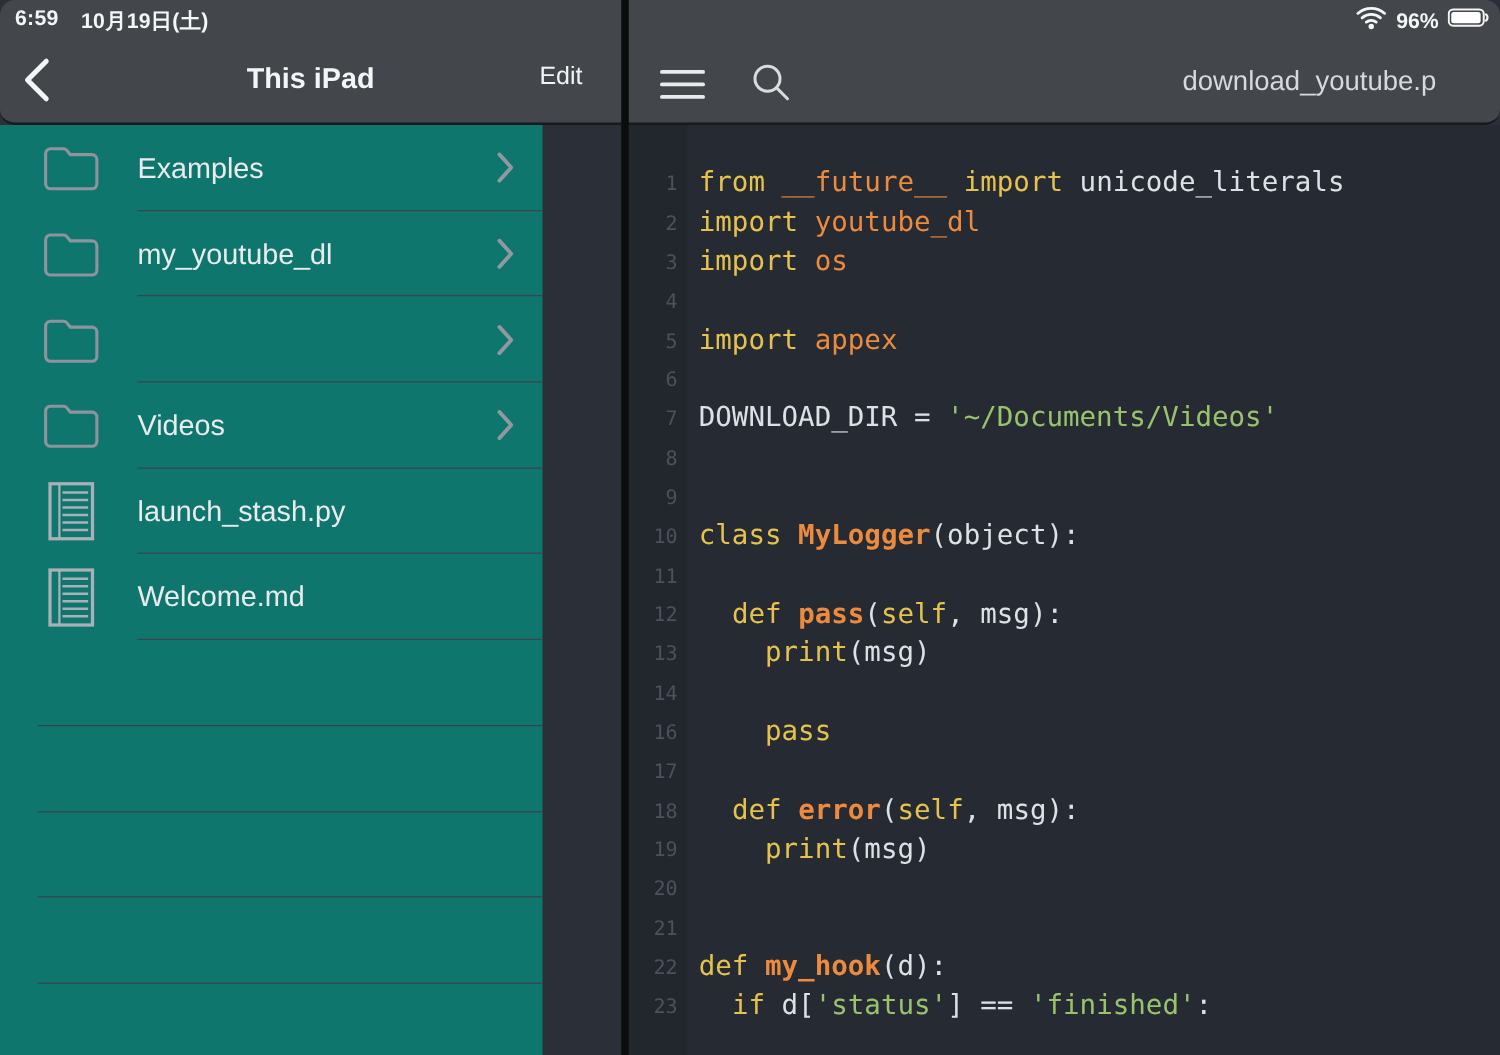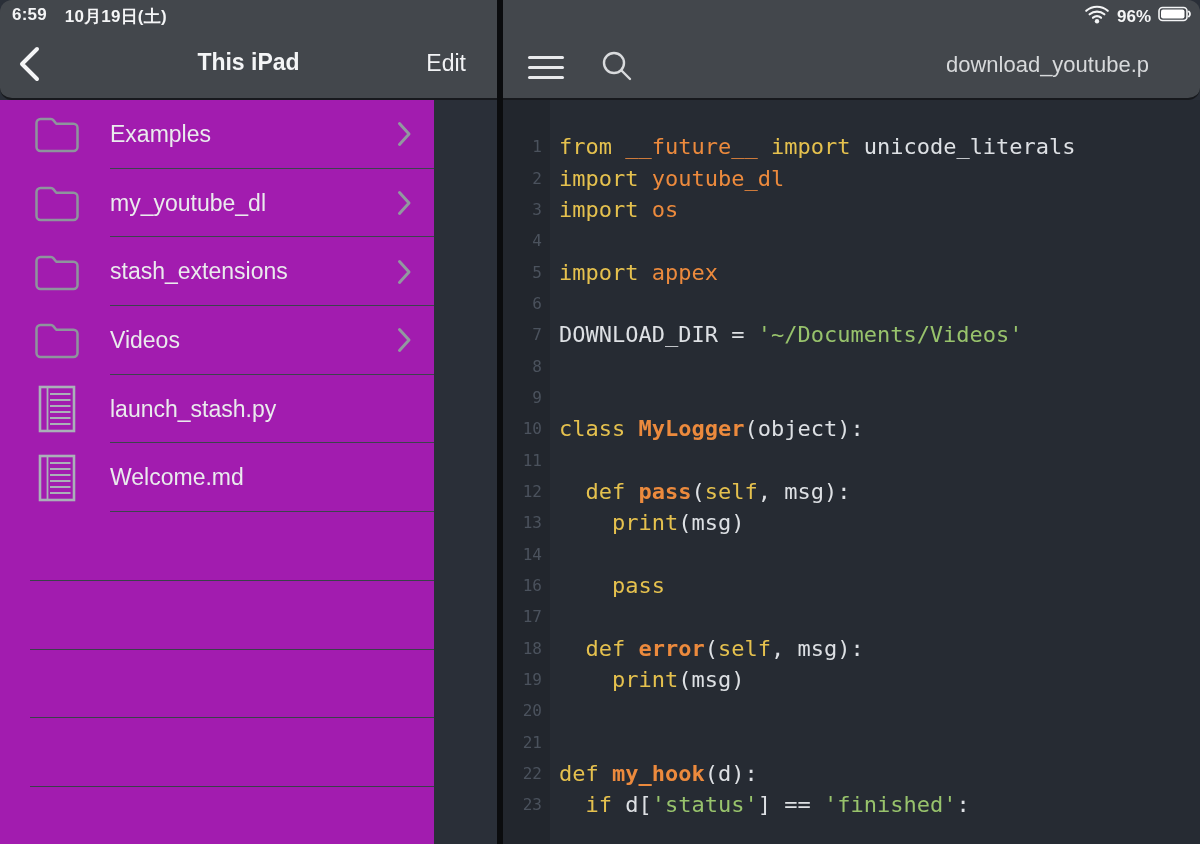--- a/index.html
+++ b/index.html
@@ -24,36 +24,36 @@
     color:#f4f5f6; font-size:17px; font-weight:700;
   }
   
   .nav-left { position:absolute; top:32px; left:0; width:497px; height:66px; }
   .back-btn { position:absolute; left:16px; top:12px; width:26px; height:40px; cursor:pointer; }
   .nav-title {
     position:absolute; left:0; top:17px; width:497px; text-align:center;
     color:#f4f5f6; font-size:23px; font-weight:700;
   }
   .edit-btn {
-    position:absolute; right:31px; top:18px; color:#f2f3f5; font-size:23px; font-weight:400; cursor:pointer;
+    position:absolute; right:31px; top:18px; color:#f2f3f5; font-size:20px; font-weight:400; cursor:pointer;
   }
   
   .nav-right { position:absolute; top:32px; left:503px; width:646px; height:66px;padding-left:14px; }
   .menu-btn { position:absolute; left:25px; top:24px; width:36px; height:24px; cursor:pointer; }
   .menu-btn span { display:block; height:3px; background:#e9eaec; border-radius:1.5px; margin-bottom:7px; }
   .search-btn { position:absolute; left:98px; top:18px; width:32px; height:32px; cursor:pointer; }
   .editor-title {
     position:absolute; right:0; top:20px; width:470px; text-align:right;
     color:#d7d9db; font-size:22px; font-weight:400;
     white-space:nowrap; overflow:hidden;
   }
   
   .sidebar {
     position:absolute; top:100px; left:0; width:434px; bottom:0;
-    background:#a21caf;
+    background:#0f766e;
   }
   .file-row { position:relative; height:68.7px; cursor:pointer; }
   .file-row .sep {
     position:absolute; left:110px; right:0; bottom:0; height:1px; background:#3d434d;
   }
   .row-icon { position:absolute; left:33px; top:50%; transform:translateY(-50%); width:48px; height:48px;
     display:flex; align-items:center; justify-content:center; }
   .row-label {
     position:absolute; left:110px; top:0; line-height:68.7px;
     color:#eaebed; font-size:23px; font-weight:400;
@@ -178,21 +178,20 @@
     <span class="sep"></span>
   </div>
 
   <div class="file-row">
     <span class="row-icon">
       <svg width="46" height="38" viewBox="0 0 46 38" fill="none">
         <path d="M2.5 32 V8 a4 4 0 0 1 4-4 h10.5 a3 3 0 0 1 2.3 1.1 l3 3.6 H39.5 a4 4 0 0 1 4 4 V32 a4 4 0 0 1 -4 4 H6.5 a4 4 0 0 1 -4-4 Z" stroke="#8e949d" stroke-width="2.5" stroke-linejoin="round"></path>
       </svg>
 
     </span>
-    <span class="row-label">stash_extensions</span>
     <span class="row-chevron">
       <svg width="15" height="26" viewBox="0 0 15 26" fill="none">
         <polyline points="2.5,2.5 12,13 2.5,23.5" stroke="#9298a0" stroke-width="3" stroke-linecap="round" stroke-linejoin="round"></polyline>
       </svg>
     </span>
     <span class="sep"></span>
   </div>
 
   <div class="file-row">
     <span class="row-icon">

